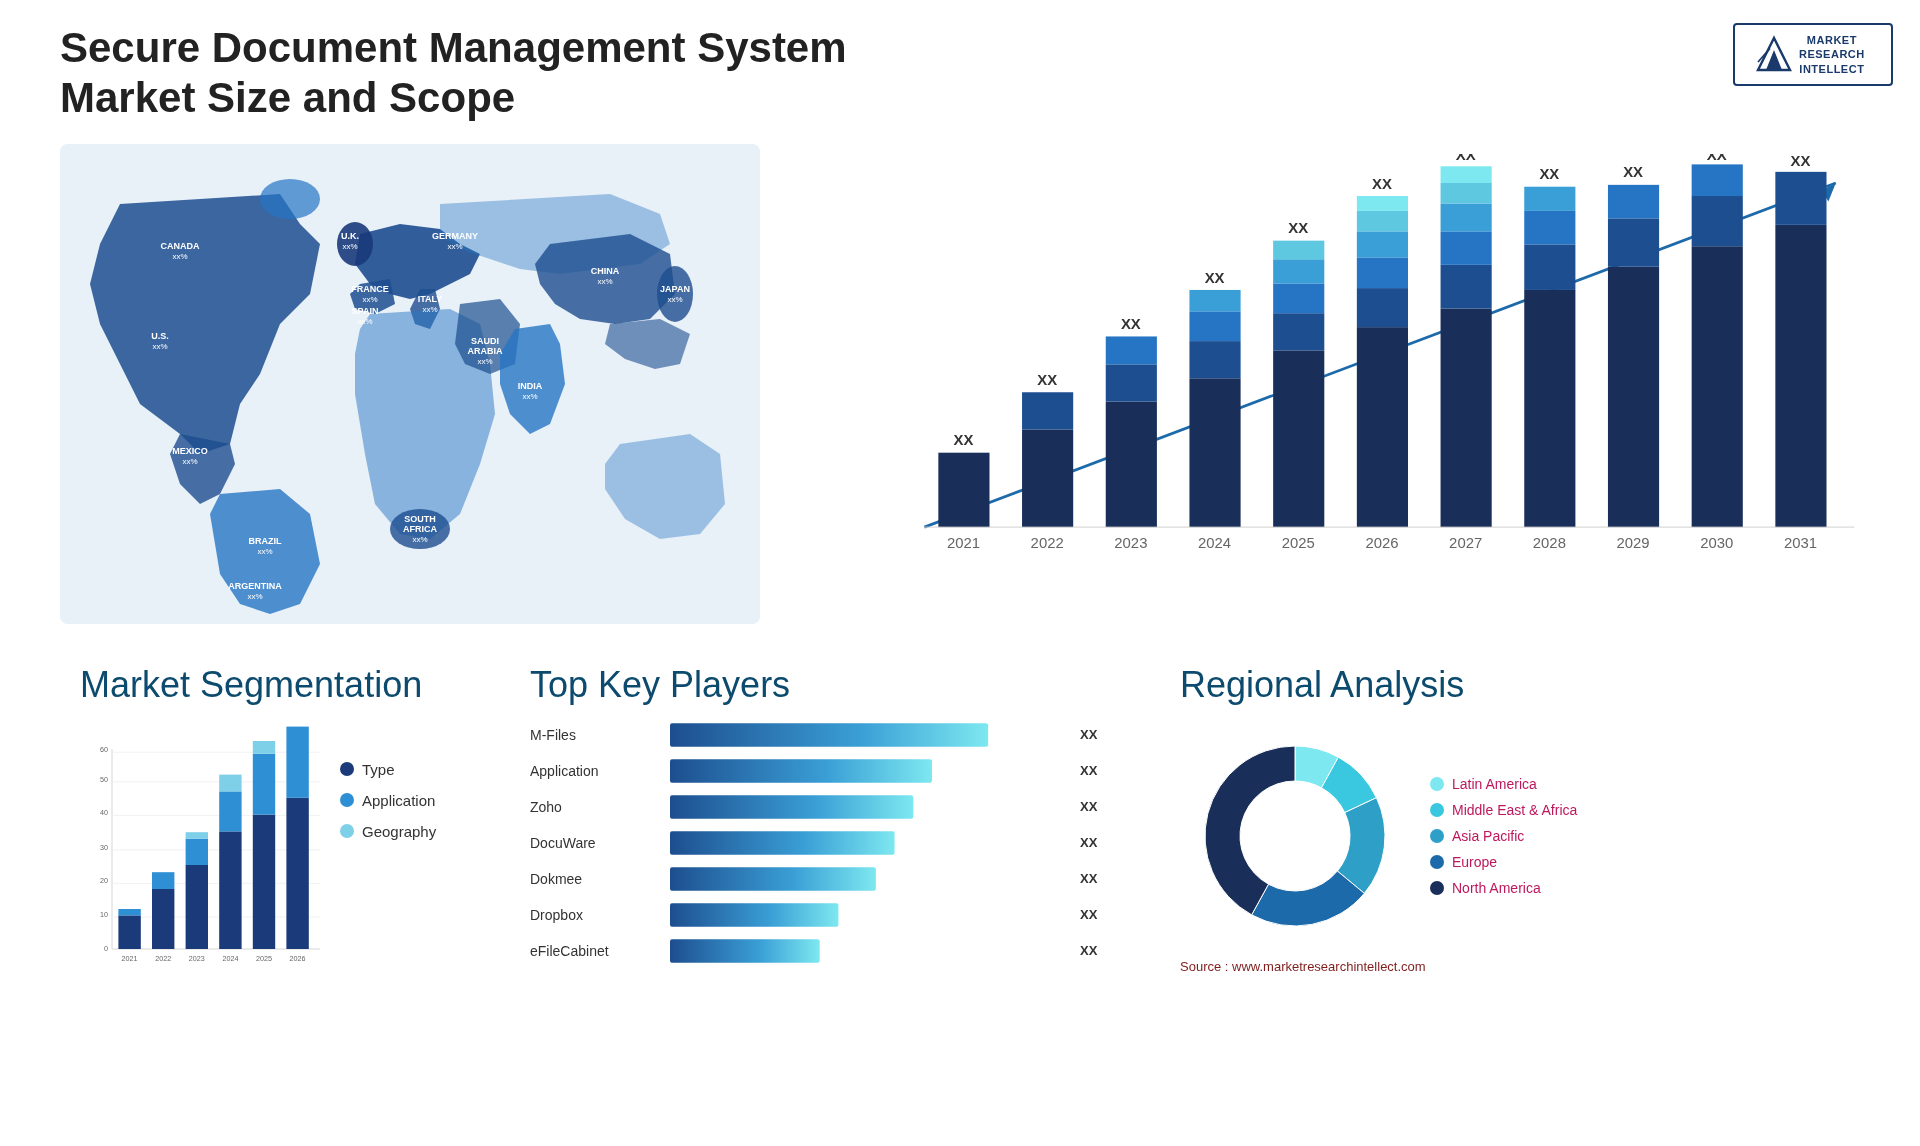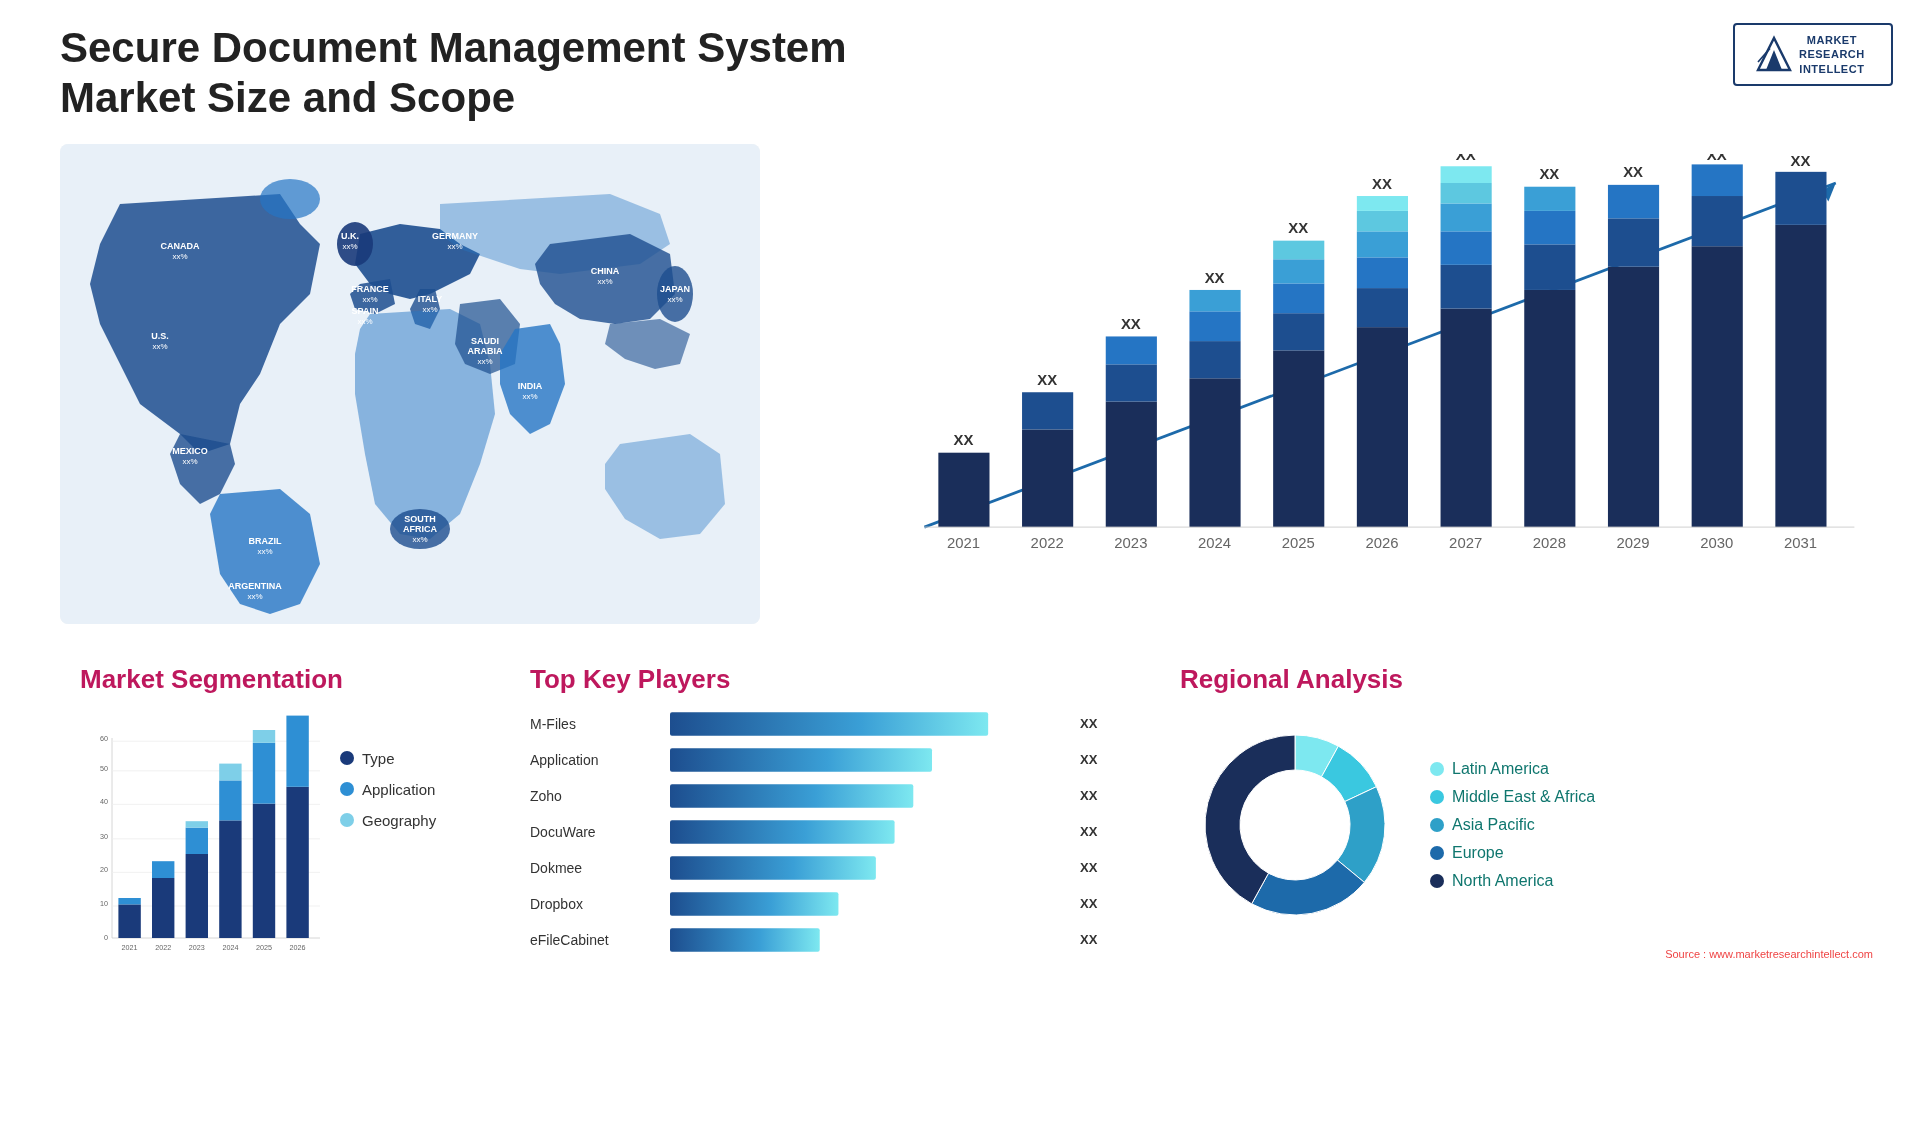--- a/index.html
+++ b/index.html
@@ -77,23 +77,23 @@
     .bottom-section {
       display: flex;
       gap: 30px;
       height: 420px;
     }
     .market-seg {
       flex: 0 0 420px;
       padding: 10px 20px;
     }
     .section-title {
-      font-size: 26px;
-      font-weight: 700;
-      color: #be185d;
+      font-size: 36px;
+      font-weight: 400;
+      color: #0c4a6e;
       margin-bottom: 15px;
     }
     .top-players {
       flex: 0 0 620px;
       padding: 10px 20px;
     }
     .regional-analysis {
       flex: 1;
       padding: 10px 20px;
     }
@@ -184,27 +184,26 @@
       align-items: center;
       gap: 8px;
     }
     .regional-dot {
       width: 14px;
       height: 14px;
       border-radius: 50%;
       flex-shrink: 0;
     }
     .regional-label {
-      font-size: 16px;
-      color: #0f766e;
+      font-size: 14px;
+      color: #be185d;
     }
     .source-text {
-      font-size: 11px;
-      color: #ef4444;
-      text-align: right;
+      font-size: 13px;
+      color: #7f1d1d;
       margin-top: 8px;
     }
   </style>
 </head>
 <body>
 
 <div class="page">
 
   <div class="header">
     <h1 class="title">Secure Document Management System Market Size and Scope</h1>

